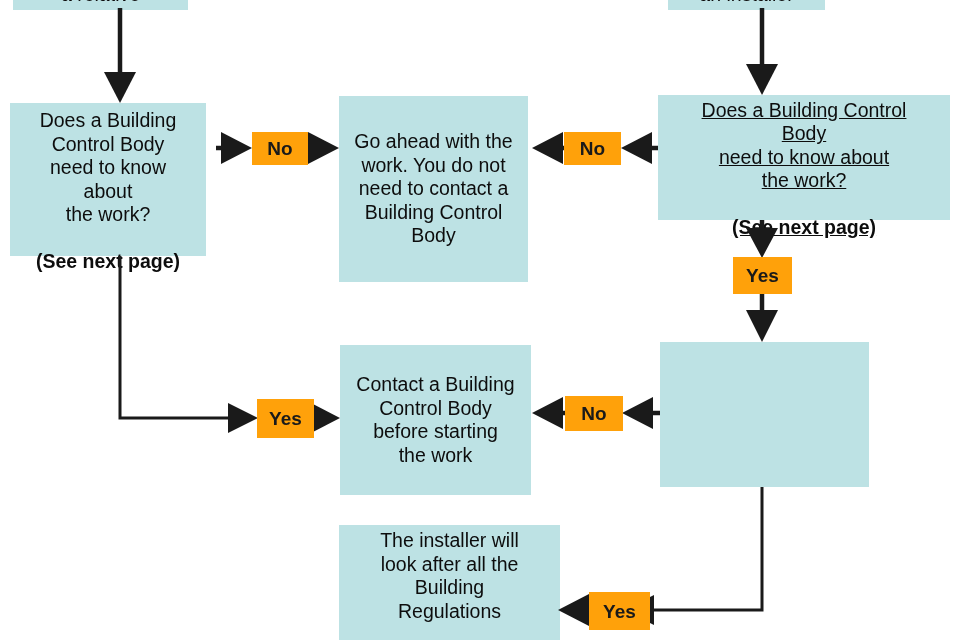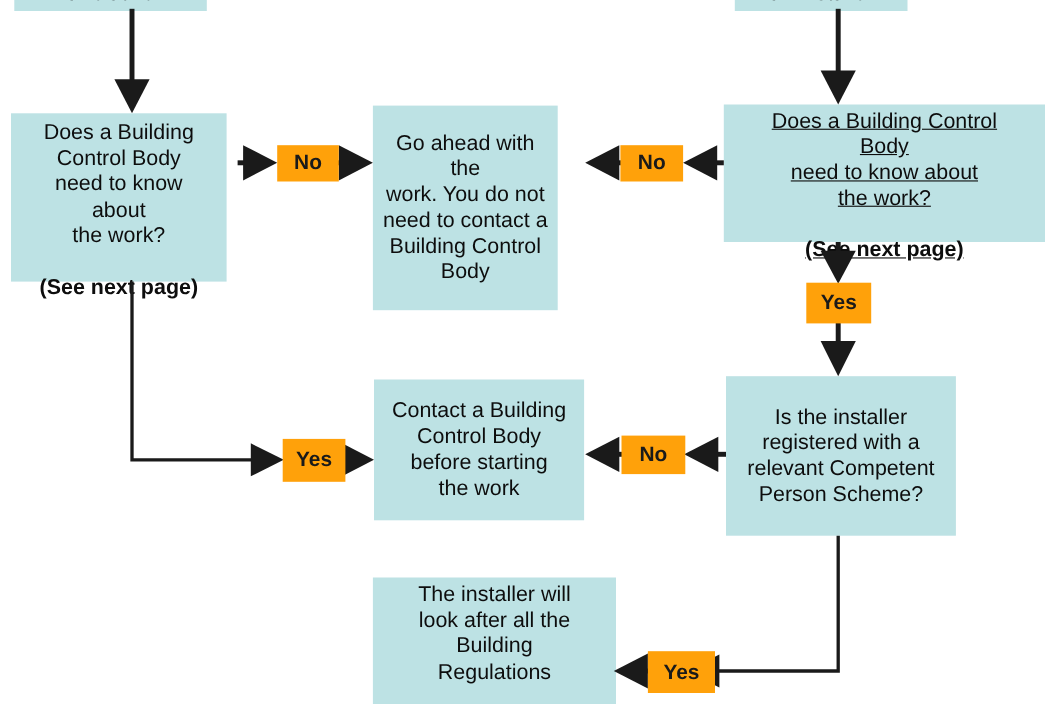--- a/index.html
+++ b/index.html
@@ -162,51 +162,48 @@
     <div>
       <span>Does a Building
 Control Body
 need to know
 about
 the work?</span><br>
       <span class="bold-line">(See next page)</span>
     </div>
   </div>
 
-  <div class="node" style="left:339px; top:96px; width:168px; height:186px;">
+  <div class="node" style="left:339px; top:96px; width:189px; height:186px;">
     <span>Go ahead with the
 work. You do not
 need to contact a
 Building Control
 Body</span>
   </div>
 
   <div class="node" style="left:658px; top:95px; width:292px; height:125px;text-decoration:underline;">
     <div>
       <span>Does a Building Control
 Body
 need to know about
 the work?</span><br>
       <span class="bold-line">(See next page)</span>
     </div>
   </div>
 
-  <div class="node" style="left:340px; top:345px; width:191px; height:128px;">
+  <div class="node" style="left:340px; top:345px; width:191px; height:150px;">
     <span>Contact a Building
 Control Body
 before starting
 the work</span>
   </div>
 
   <div class="node" style="left:660px; top:342px; width:209px; height:145px;">
     <div>
-      <span>Is the installer
-registered with a
-relevant Competent
-Person Scheme?</span><br>
+      <br>
     </div>
   </div>
 
   <div class="node bottom-cut" style="left:339px; top:525px; width:221px; height:130px;">
     <span>The installer will
 look after all the
 Building
 Regulations</span>
   </div>
 

